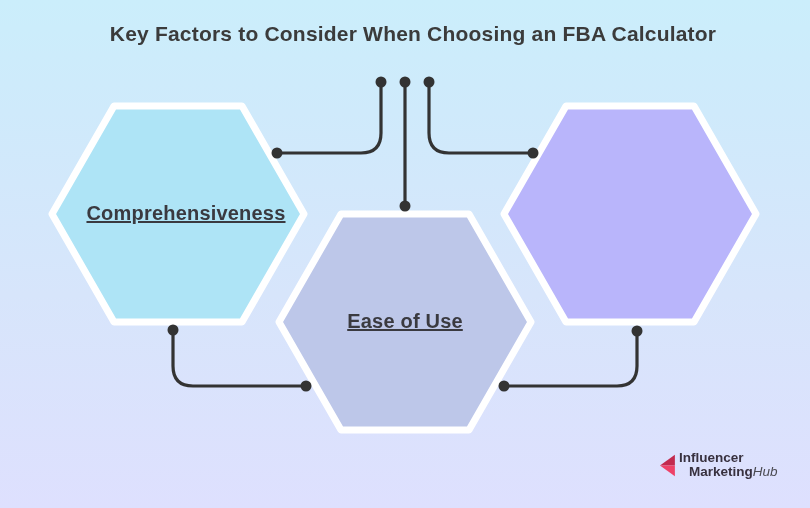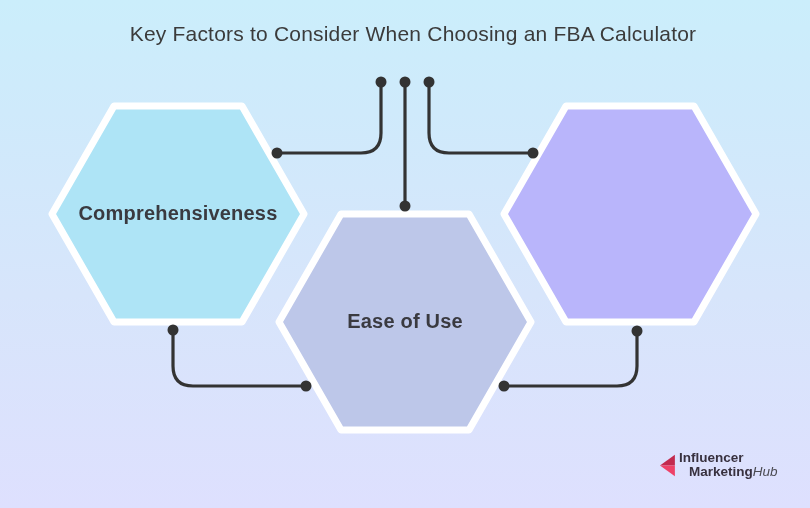--- a/index.html
+++ b/index.html
@@ -14,21 +14,21 @@
     overflow: hidden;
     background: linear-gradient(180deg, #cbeefb 0%, #cfeafb 22%, #d7e5fb 58%, #dee0fe 100%);
   }
   .title {
     position: absolute;
     top: 22px;
     left: 16px;
     right: 0;
     text-align: center;
     font-size: 21px;
-    font-weight: normal;
+    font-weight: bold;
     color: #3b3b3b;
     letter-spacing: 0.2px;
   }
   .diagram-svg {
     position: absolute;
     top: 0;
     left: 0;
   }
   .hex {
     stroke: #ffffff;
@@ -46,22 +46,22 @@
   }
   .hex-label {
     position: absolute;
     width: 260px;
     text-align: center;
     font-size: 20px;
     font-weight: bold;
     color: #3a3a40;
     letter-spacing: 0.2px;
   }
-  .label-comprehensiveness { left: 48px;  top: 202px; }
-  .label-ease-of-use       { left: 275px; top: 310px; }
+  .label-comprehensiveness { left: 56px;  top: 202px; text-decoration: underline; }
+  .label-ease-of-use       { left: 275px; top: 310px; text-decoration: underline; }
   .label-pricing           { left: 500px; top: 202px; }
   .logo {
     position: absolute;
     left: 660px;
     top: 451px;
     display: flex;
     align-items: flex-start;
     gap: 3px;
   }
   .logo-text { display: flex; flex-direction: column; }

